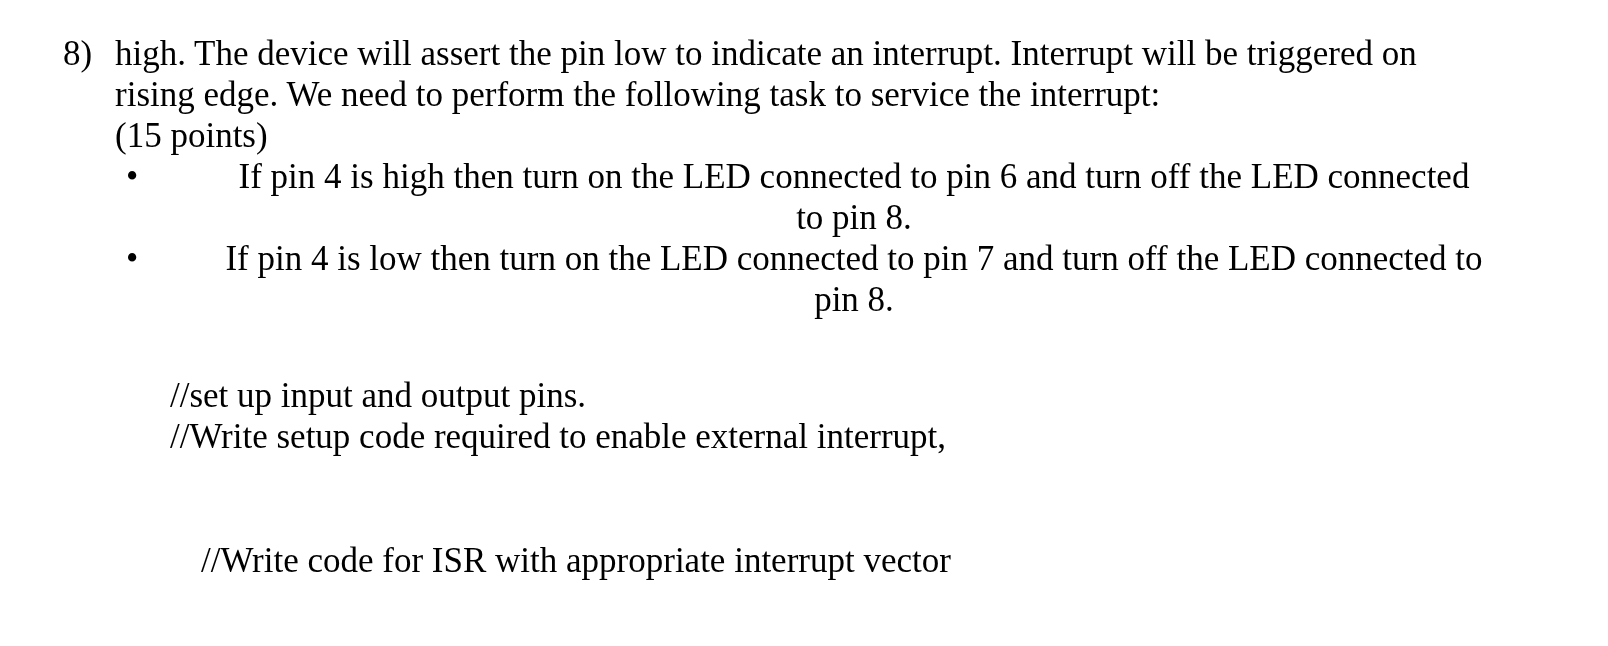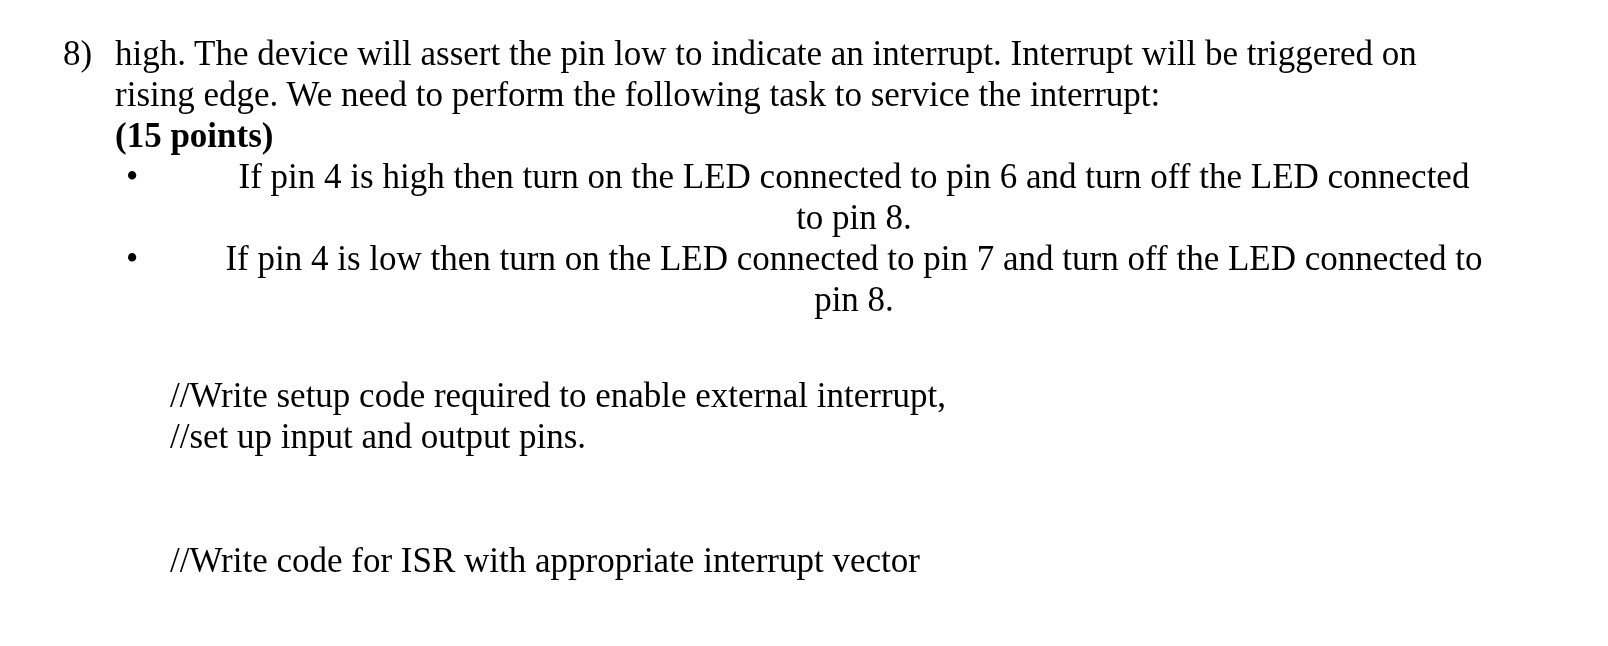--- a/index.html
+++ b/index.html
@@ -35,21 +35,21 @@
   .line {
     white-space: nowrap;
     height: 41px;
   }
   .task-line {
     display: flex;
     justify-content: space-between;
     align-items: baseline;
   }
   .points {
-    font-weight: bold;
+    font-weight: normal;
     white-space: nowrap;
   }
   .bullet-item {
     display: flex;
     align-items: flex-start;
   }
   .bullet-marker {
     flex: none;
     width: 42px;
     padding-left: 11px;
@@ -57,21 +57,21 @@
   .bullet-lines {
     flex: 1;
     min-width: 0;
     text-align: center;
   }
   .comment-block-1 {
     margin-left: 55px;
     margin-top: 55px;
   }
   .comment-block-2 {
-    margin-left: 55px;
+    margin-left: 86px;
     margin-top: 83px;
   }
 </style>
 </head>
 <body>
 
 <div class="doc">
   <div class="q-row">
     <div class="q-num">8)</div>
     <div class="q-body">
@@ -94,22 +94,22 @@
         <div class="bullet-item">
           <div class="bullet-marker">•</div>
           <div class="bullet-lines">
             <div class="line">If pin 4 is low then turn on the LED connected to pin 7 and turn off the LED connected to</div>
             <div class="line">pin 8.</div>
           </div>
         </div>
       </div>
 
       <div class="comment-block-1">
+        <div class="line">//set up input and output pins.</div>
         <div class="line">//Write setup code required to enable external interrupt,</div>
-        <div class="line">//set up input and output pins.</div>
       </div>
 
       <div class="comment-block-2">
         <div class="line">//Write code for ISR with appropriate interrupt vector</div>
       </div>
 
     </div>
   </div>
 </div>
 

